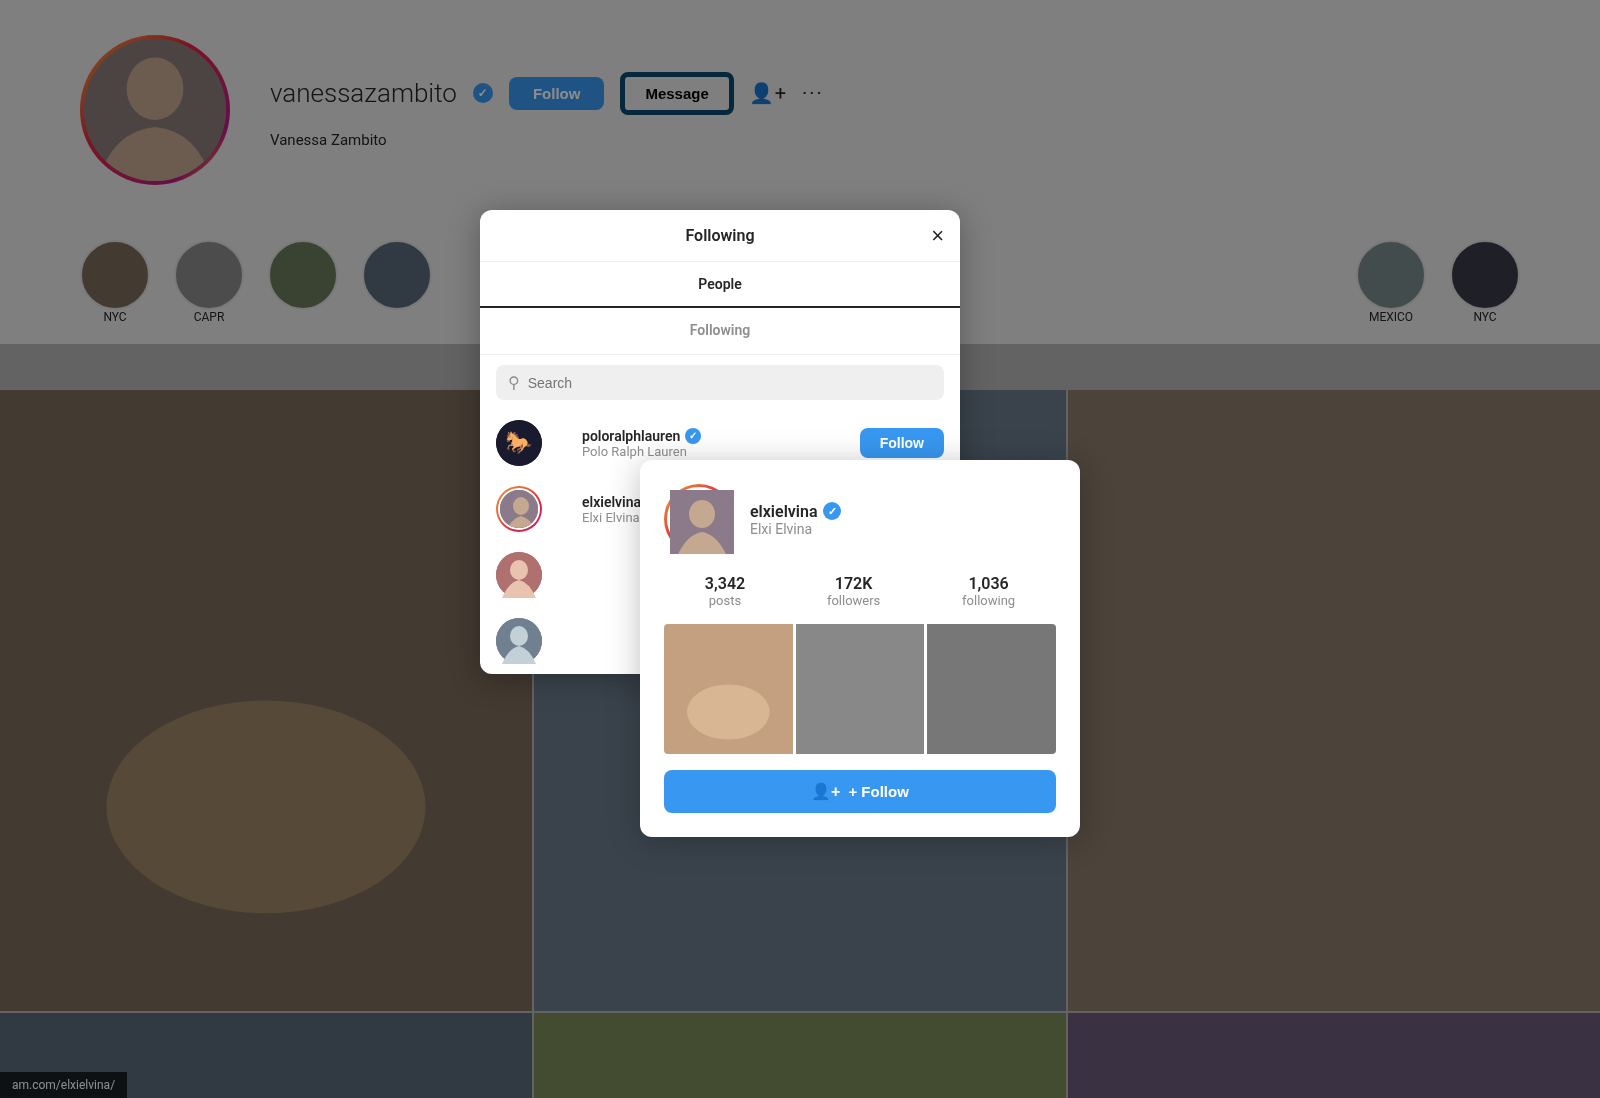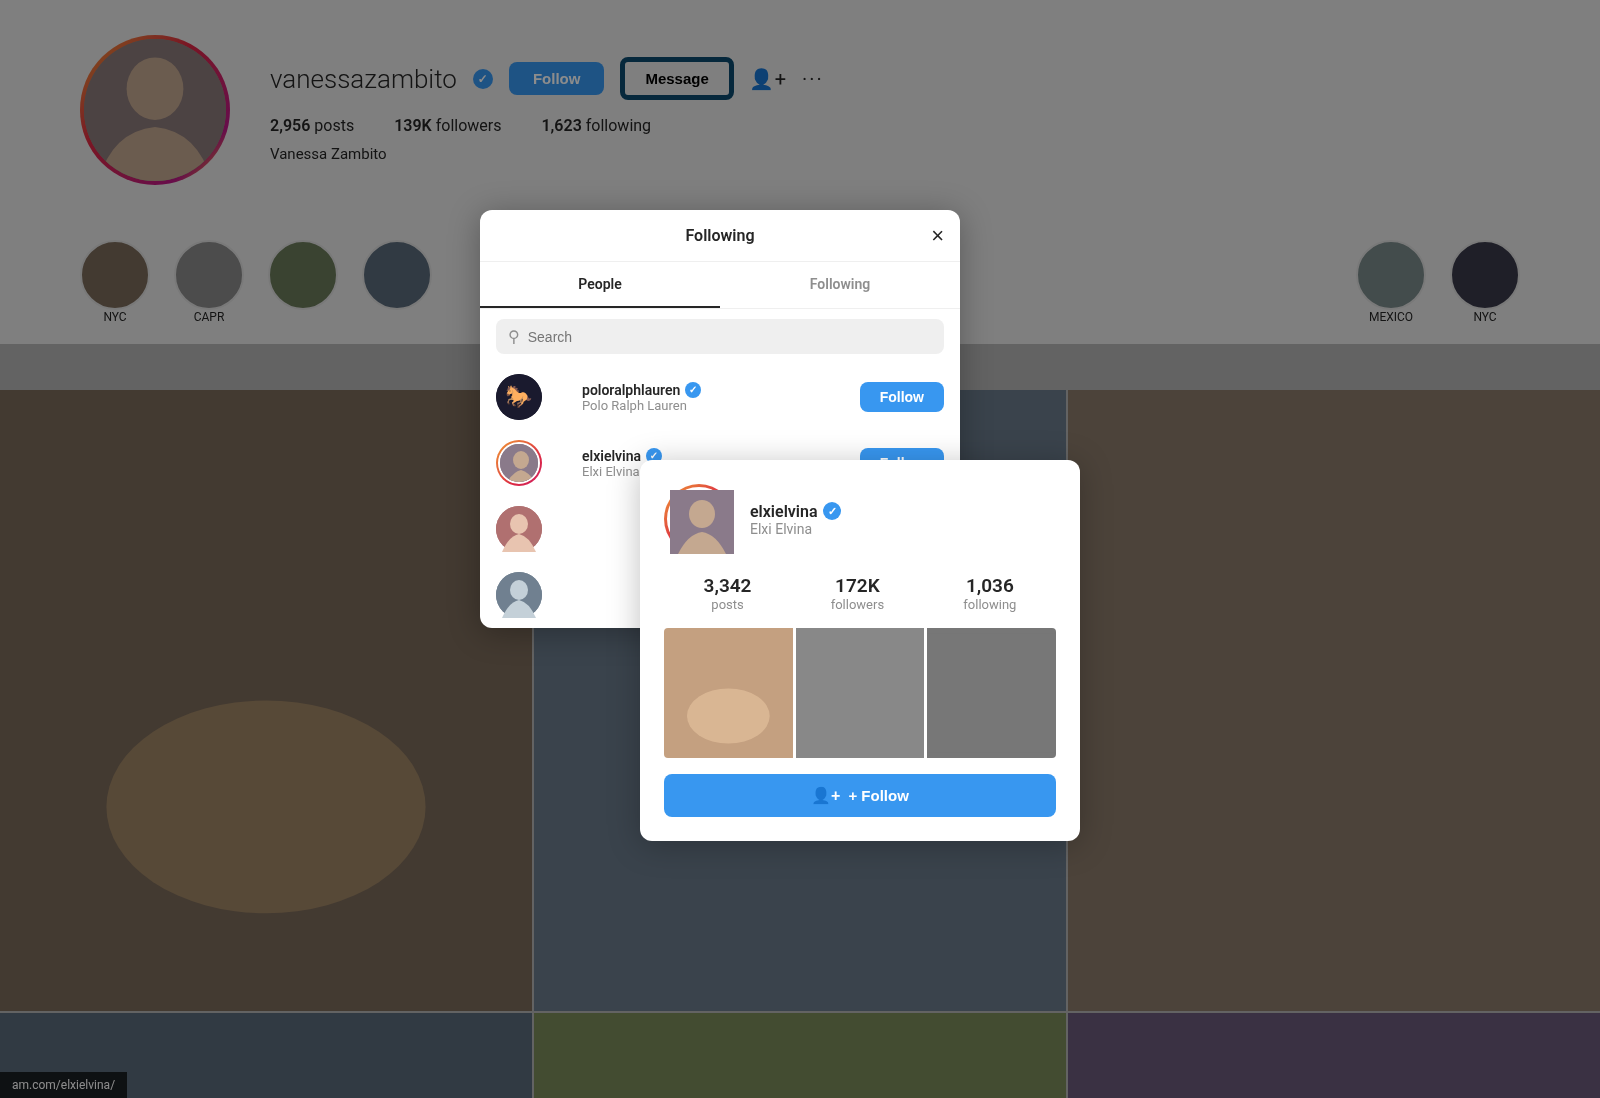--- a/index.html
+++ b/index.html
@@ -188,20 +188,21 @@
       font-size: 22px;
       cursor: pointer;
       color: #262626;
       line-height: 1;
     }
 
     
     .modal-tabs {
       display: flex;
       border-bottom: 1px solid #efefef;
+      flex-direction: column;
     }
     .modal-tab {
       flex: 1;
       text-align: center;
       padding: 14px 0;
       font-size: 14px;
       font-weight: 600;
       cursor: pointer;
       color: #8e8e8e;
       border-bottom: 2px solid transparent;
@@ -342,21 +343,21 @@
       font-size: 14px;
       color: #8e8e8e;
     }
     .popup-stats {
       display: flex;
       justify-content: space-around;
       margin-bottom: 16px;
       text-align: center;
     }
     .popup-stat-val {
-      font-size: 19px;
+      font-size: 16px;
       font-weight: 600;
       color: #262626;
     }
     .popup-stat-label {
       font-size: 13px;
       color: #8e8e8e;
     }
     .popup-grid {
       display: grid;
       grid-template-columns: repeat(3, 1fr);
@@ -432,31 +433,20 @@
 
   <div class="bg-profile-info">
     <div class="bg-username-row">
       <span class="bg-username">vanessazambito</span>
       <span class="verified-icon">✓</span>
       <button class="btn-follow-bg">Follow</button>
       <button class="btn-message-bg">Message</button>
       <span style="font-size:20px; color:#262626; cursor:pointer;">👤+</span>
       <span style="font-size:20px; color:#262626; cursor:pointer; letter-spacing:2px;">···</span>
     </div>
-    <div class="bg-stats">
-      <span class="bg-stat">
-        <strong>2,956</strong> <span>posts</span>
-      </span>
-      <span class="bg-stat">
-        <strong>139K</strong> <span>followers</span>
-      </span>
-      <span class="bg-stat">
-        <strong>1,623</strong> <span>following</span>
-      </span>
-    </div>
     <div class="bg-displayname">Vanessa Zambito</div>
   </div>
 </div>
 
 <div class="bg-url">ree_profile_share&amp;ltsid=0acb42b2-716b-4910-bbf8-1</div>
 
 <div class="bg-highlights" style="top:220px;">
   <div class="highlight-item">
     <div class="highlight-circle" style="background:#7a6a5a;"></div>
     <span class="highlight-label">NYC</span>

